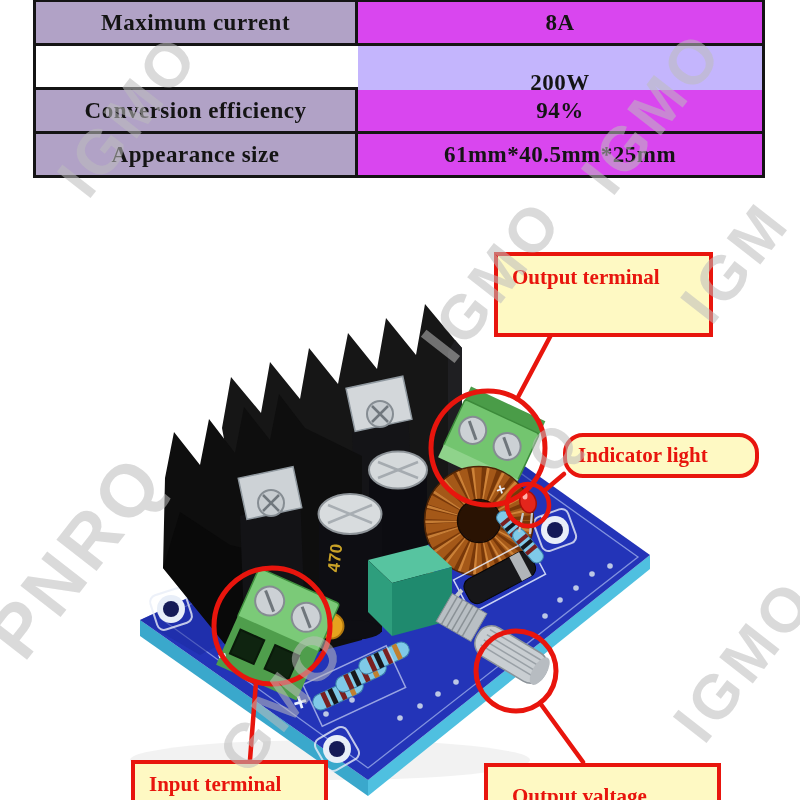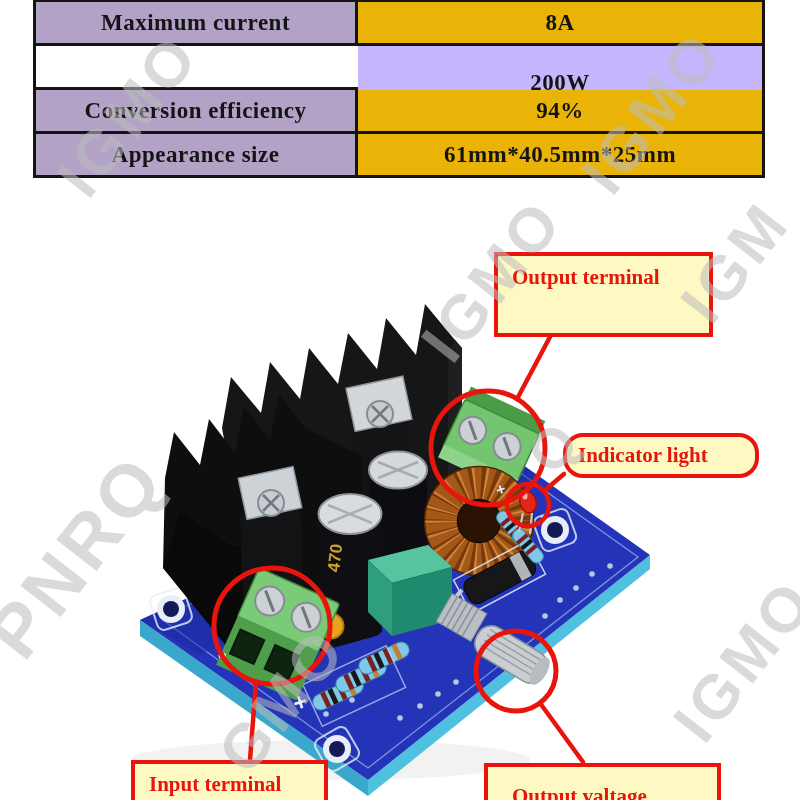--- a/index.html
+++ b/index.html
@@ -7,21 +7,21 @@
          font-family:"Liberation Serif","DejaVu Serif",serif;}
   
   #spec-table{position:absolute;left:33px;top:0;width:726px;z-index:20;
               border:3px solid #141414;border-top-width:2px;background:#fff;}
   .spec-row{display:grid;grid-template-columns:322px 1fr;height:41px;border-bottom:3px solid #141414;}
   .spec-row:last-child{border-bottom:none;border-radius:19px;}
   .spec-cell{display:flex;align-items:center;justify-content:center;
              font-size:23px;color:#141414;letter-spacing:.5px;font-weight:bold;}
   .spec-label{border-right:3px solid #141414;}
   .row-dark  .spec-label{background:#b1a2c6;}
-  .row-dark  .spec-value{background:#eab308;text-align:right;}
+  .row-dark  .spec-value{background:#d946ef;text-align:right;}
   .row-light .spec-label{background:#eae4f3;margin-top:48px;}
   .row-light .spec-value{background:#c4b5fd;}
   
   #board-svg{position:absolute;left:0;top:0;z-index:10;}
   
   .lbl{position:absolute;z-index:30;background:#fef9c3;border:4px solid #e8150d;
        color:#e8150d;font-weight:bold;font-size:21px;line-height:36px;white-space:nowrap;}
   #lbl-output{left:494px;top:252px;width:197px;height:74px;padding:3px 0 0 14px;}
   #lbl-output span{display:block;}
   #lbl-indicator{left:563px;top:433px;width:177px;height:37px;padding-left:11px;line-height:37px;border-radius:20px;}

